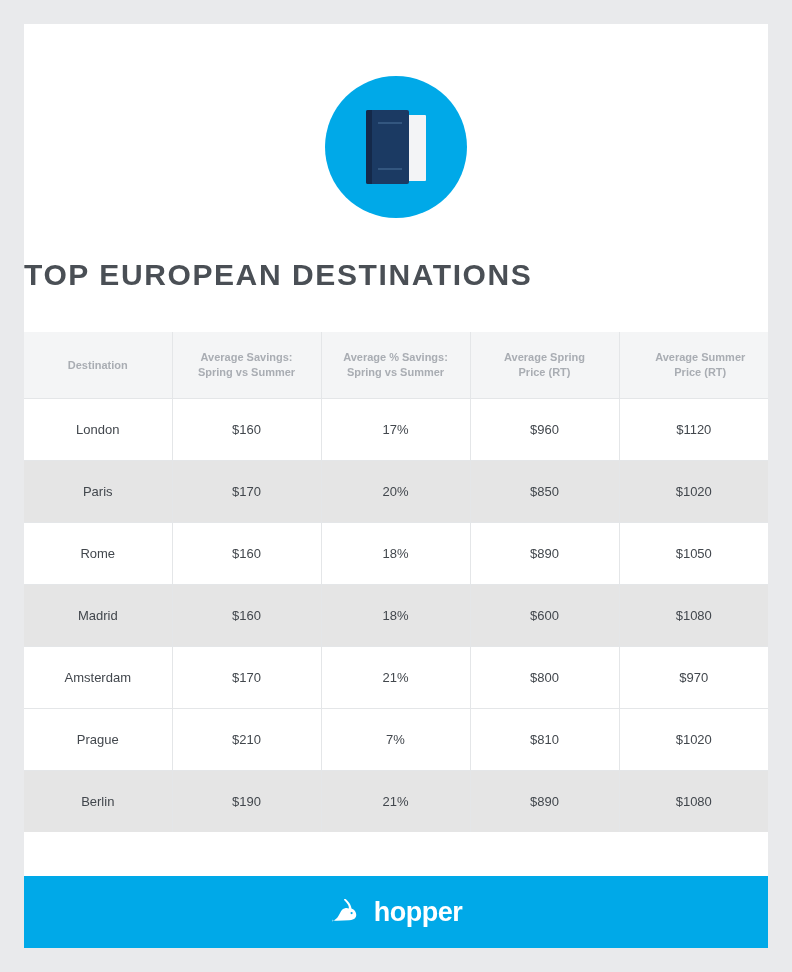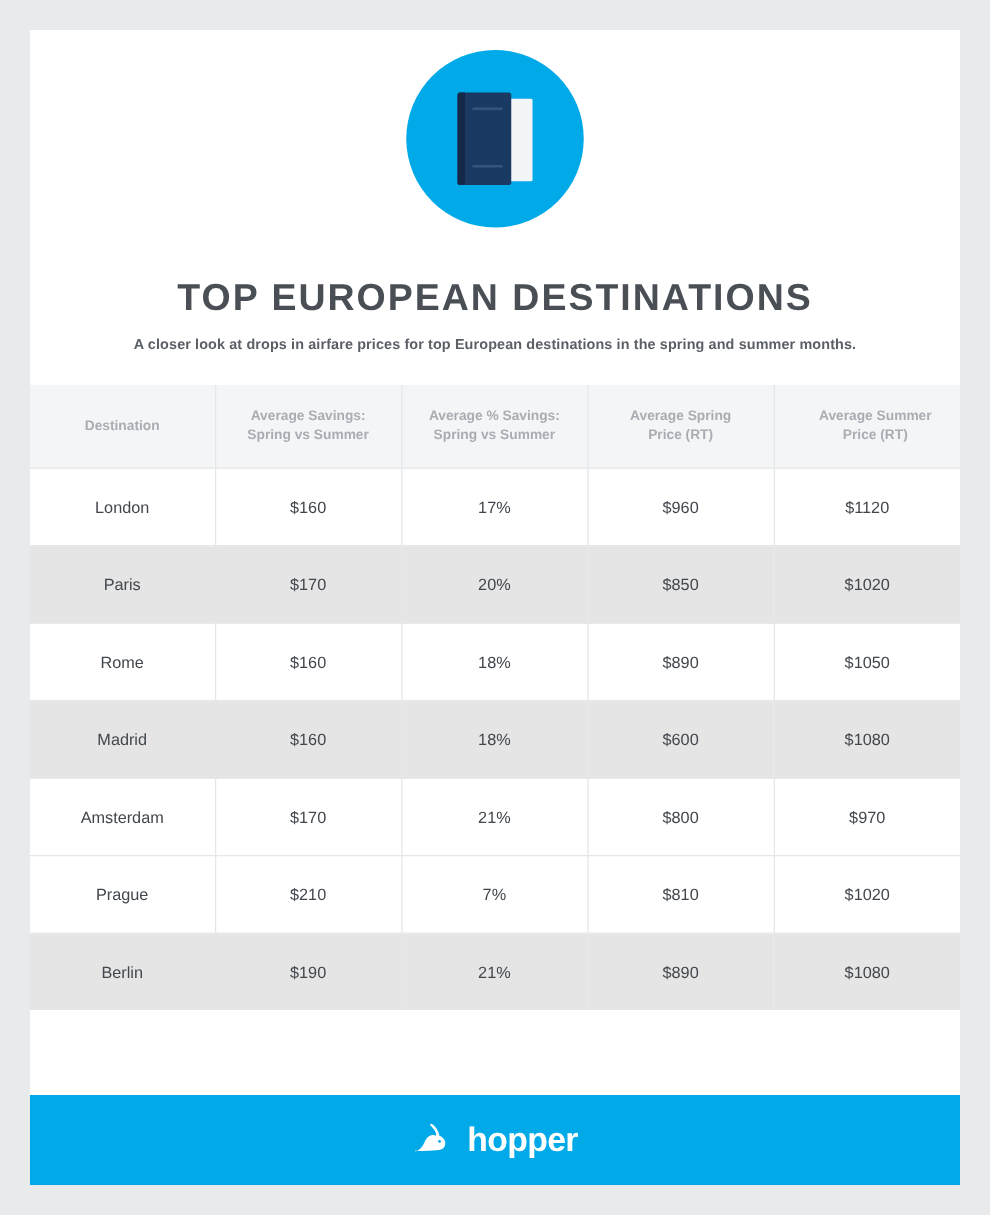--- a/index.html
+++ b/index.html
@@ -26,23 +26,22 @@
     top: 24px;
     width: 744px;
     height: 924px;
     background: #ffffff;
     display: flex;
     flex-direction: column;
   }
   
   .header {
     background: #ffffff;
-    padding-top: 16px;
+    padding-top: 52px;
     padding-bottom: 26px;
-    text-align: center;
   }
   .logo-circle {
     width: 142px;
     height: 142px;
     border-radius: 50%;
     background: #00a9e8;
     margin: 0 auto 40px auto;
     position: relative;
   }
   .book-white {
@@ -192,21 +191,20 @@
     <div class="header">
       <div class="logo-circle">
         <div class="book-white"></div>
         <div class="book-navy">
           <div class="spine"></div>
           <div class="band1"></div>
           <div class="band2"></div>
         </div>
       </div>
       <h1 class="title">TOP EUROPEAN DESTINATIONS</h1>
-      <p class="subtitle">A closer look at drops in airfare prices for top European destinations in the spring and summer months.</p>
     </div>
 
     <div class="table-wrap">
       <table class="data">
         <colgroup>
           <col class="c1">
             <col class="c2">
             <col class="c3">
             <col class="c4">
             <col class="c5">

